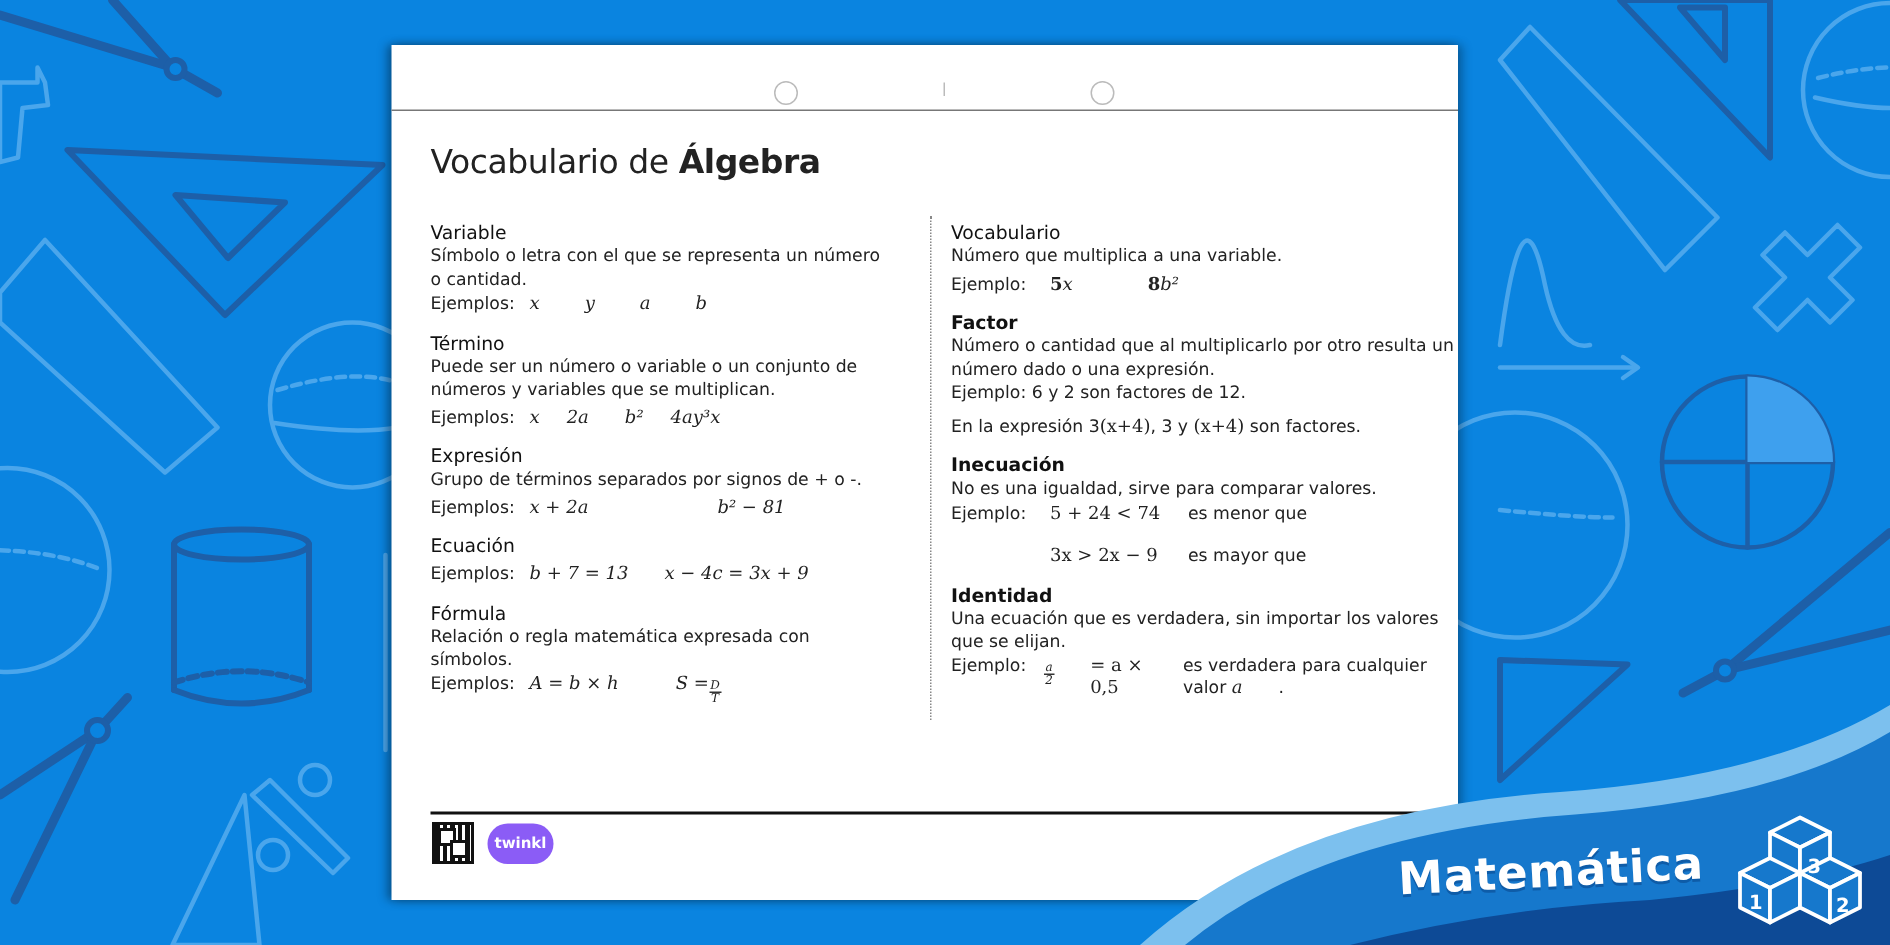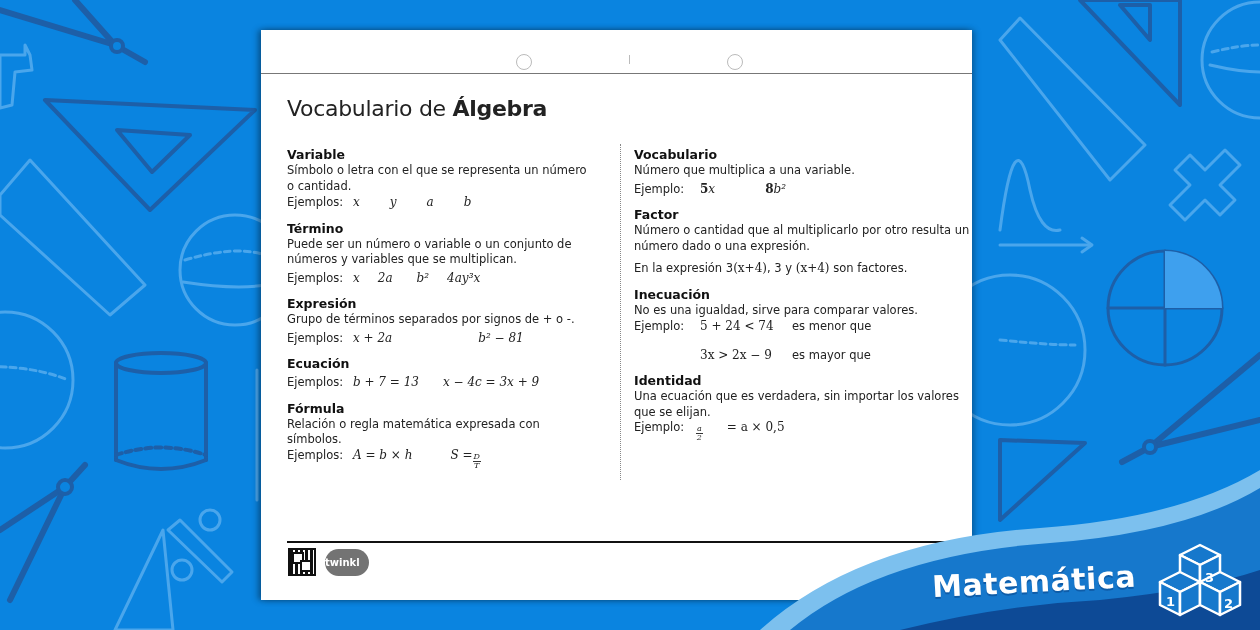--- a/index.html
+++ b/index.html
@@ -38,21 +38,21 @@
   .title b { font-weight: bold; }
 
   .col { position: absolute; top: 116px; font-size: 11.5px; color: #222; line-height: 15.5px; }
   .col.left { left: 26px; width: 300px; }
   .col.right { left: 373px; width: 340px; }
   .divider {
     position: absolute; left: 359px; top: 114px; height: 336px;
     border-left: 1.5px dotted #888;
   }
   .term { margin-bottom: 9px; }
-  .term h3 { font-size: 12.5px; font-weight: bold; color: #111; line-height: 17px; }
+  .term h3 { font-size: 12.5px; font-weight: normal; color: #111; line-height: 17px; }
   .col.right .term h3.bold { font-weight: bold; }
   .term p { font-size: 11.5px; }
   .ex { display: flex; align-items: baseline; margin-top: 3px; }
   .ex .lbl { width: 66px; flex-shrink: 0; }
   .math { font-family: "DejaVu Serif", serif; font-style: italic; font-size: 12px; }
   .ex .math { margin-right: 24px; }
   .math.bold { font-weight: bold; font-style: normal; }
   .ineq-row { display: flex; align-items: baseline; margin-top: 3px; }
   .ineq-row .lbl { width: 66px; }
   .ineq-row .math { width: 92px; font-style: normal; }
@@ -66,22 +66,22 @@
     position: absolute; left: 27px; top: 518px; width: 28px; height: 28px;
     background:
       repeating-linear-gradient(90deg, #111 0 3px, #fff 3px 5px),
       #111;
     border: 2px solid #111;
   }
   .qr::before { content: ""; position: absolute; left: 2px; top: 2px; width: 8px; height: 8px; background: #fff; border: 2px solid #111; }
   .qr::after { content: ""; position: absolute; right: 2px; bottom: 2px; width: 8px; height: 8px; background: #fff; border: 2px solid #111; }
   .logo {
     position: absolute; left: 64px; top: 519px; width: 44px; height: 27px;
-    background: #737373; border-radius: 14px;
-    color: #fff; font-size: 10px; font-weight: bold; line-height: 27px;
+    background: #8b5cf6; border-radius: 14px;
+    color: #fff; font-size: 10px; font-weight: bold; text-align: center; line-height: 27px;
     font-family: "DejaVu Sans", sans-serif;
   }
 
   .banner { position: absolute; left: 0; top: 0; width: 1260px; height: 630px; pointer-events: none; }
   .banner-title {
     position: absolute; left: 932px; top: 564px;
     font-family: "DejaVu Sans", sans-serif; font-weight: bold; font-size: 30px; color: #fff;
     transform: rotate(-3deg); letter-spacing: 0.5px;
     text-shadow: 0 2px 0 rgba(0,40,100,0.35);
   }
@@ -269,20 +269,21 @@
         <span class="math bold" style="margin-right:0">5</span>
         <span class="math" style="margin-right:50px">x</span>
         <span class="math bold" style="margin-right:0">8</span>
         <span class="math">b²</span>
       </div>
     </div>
 
     <div class="term">
       <h3 class="bold">Factor</h3>
       <p>Número o cantidad que al multiplicarlo por otro resulta un número dado o una expresión.</p>
+      <p>Ejemplo: 6 y 2 son factores de 12.</p>
       <p style="margin-top:7px"><span>En la expresión 3</span><span class="math" style="font-style:normal">(x+4)</span><span>, 3 y </span><span class="math" style="font-style:normal">(x+4)</span><span> son factores.</span></p>
     </div>
 
     <div class="term">
       <h3 class="bold">Inecuación</h3>
       <p>No es una igualdad, sirve para comparar valores.</p>
       <div class="ineq-row" style="margin-top:1px">
         <span class="lbl">Ejemplo:</span>
         <span class="math">5 + 24 &lt; 74</span>
         <span>es menor que</span>
@@ -297,20 +298,21 @@
     <div class="term">
       <h3 class="bold">Identidad</h3>
       <p>Una ecuación que es verdadera, sin importar los valores que se elijan.</p>
       <div class="ex" style="margin-top:0">
         <span class="lbl" style="width:62px">Ejemplo:</span>
         <span class="frac math">
           <span class="n">a</span>
           <span>2</span>
         </span>
         <span class="math" style="font-style:normal;margin-right:16px">= a × 0,5</span>
+        <span><span>es verdadera para cualquier valor </span><span class="math">a</span><span>.</span></span>
       </div>
     </div>
   </div>
 
   <div class="footer-line"></div>
   <div class="qr"></div>
   <div class="logo">twinkl</div>
 </div>
 
 <svg class="banner" viewBox="0 0 1260 630" xmlns="http://www.w3.org/2000/svg">

